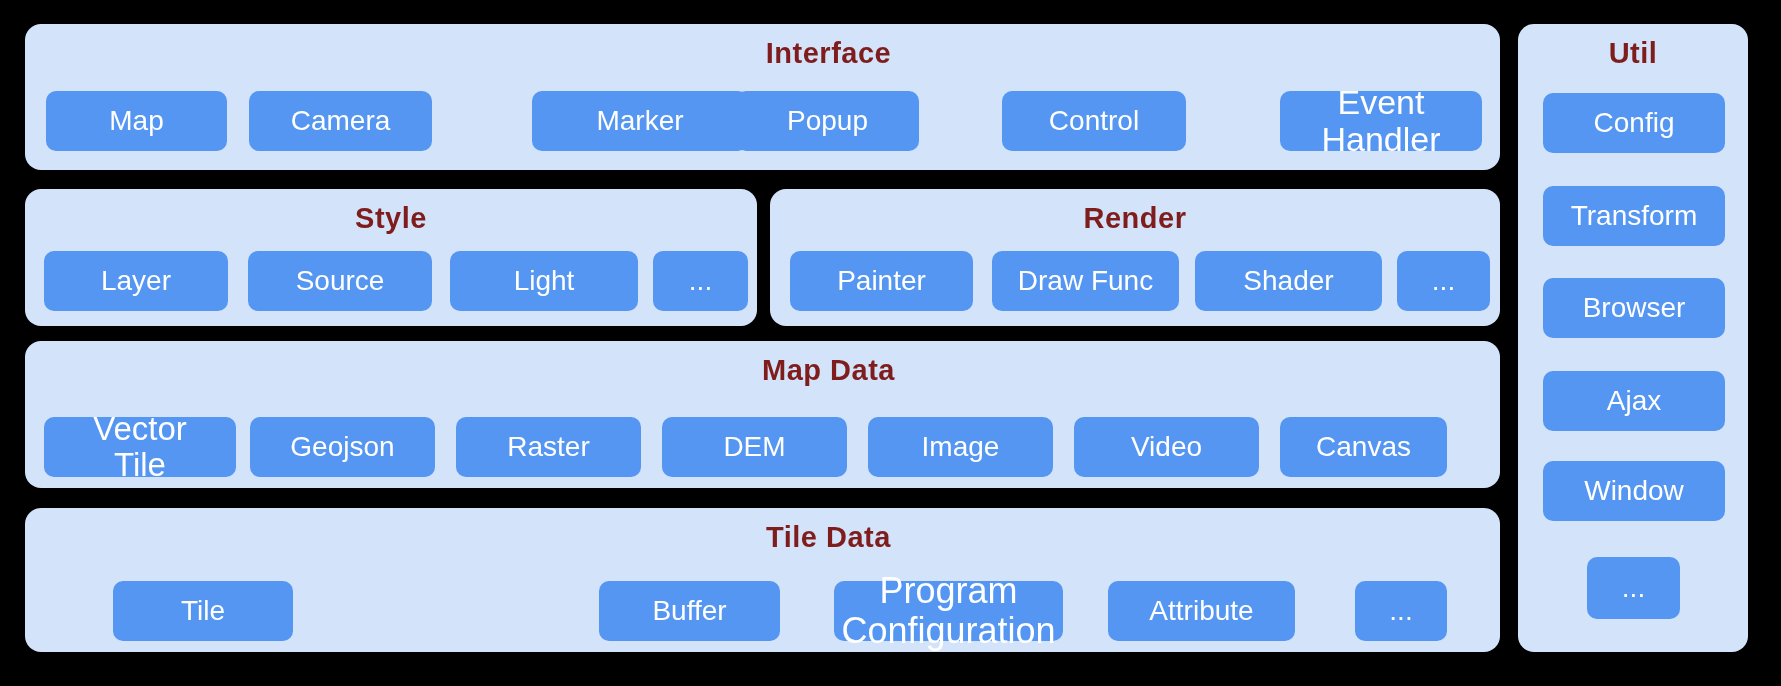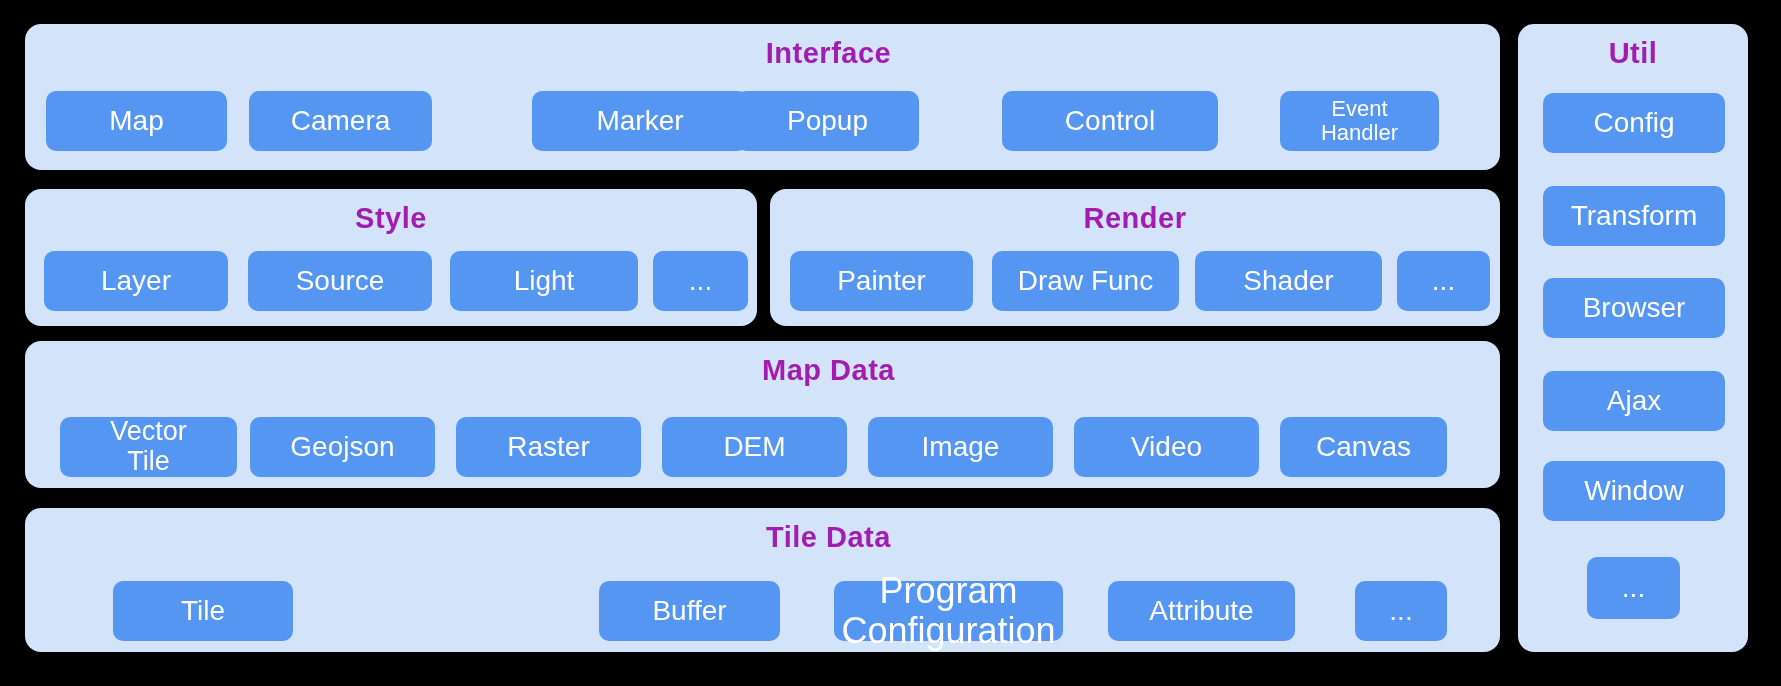--- a/index.html
+++ b/index.html
@@ -5,42 +5,42 @@
   html,body{margin:0;padding:0;background:#000;}
   .canvas{
     position:relative;width:1781px;height:686px;background:#000;overflow:hidden;
     font-family:"Liberation Sans","DejaVu Sans",sans-serif;
   }
   .panel{
     position:absolute;background:#d3e3fa;border-radius:16px;
   }
   .panel-title{
     position:absolute;left:0;right:0;top:13px;text-align:center;
-    color:#a21caf;font-size:29px;font-weight:600;letter-spacing:0.5px;
+    color:#7f1d1d;font-size:29px;font-weight:600;letter-spacing:0.5px;
   }
   .panel-title.shifted{transform:translateX(66px);}
   .block{
     position:absolute;height:60px;background:#5496f1;border-radius:10px;
     color:#ffffff;font-size:28px;display:flex;align-items:center;justify-content:center;
     text-align:center;line-height:1.1;white-space:pre-line;
   }
 </style>
 </head>
 <body>
 
 <div class="canvas">
 
   <section class="panel" style="left:25px;top:24px;width:1475px;height:146px">
     <div class="panel-title shifted">Interface</div>
     <div class="block" style="left:21px;top:67px;width:181px">Map</div>
     <div class="block" style="left:224px;top:67px;width:183px">Camera</div>
     <div class="block" style="left:507px;top:67px;width:216px">Marker</div>
     <div class="block" style="left:711px;top:67px;width:183px">Popup</div>
-    <div class="block" style="left:977px;top:67px;width:216px">Control</div>
-    <div class="block" style="left:1255px;top:67px;width:159px;font-size:22px">Event
+    <div class="block" style="left:977px;top:67px;width:184px">Control</div>
+    <div class="block" style="left:1255px;top:67px;width:202px;font-size:34px">Event
 Handler</div>
   </section>
 
   <section class="panel" style="left:25px;top:189px;width:732px;height:137px">
     <div class="panel-title">Style</div>
     <div class="block" style="left:19px;top:62px;width:184px">Layer</div>
     <div class="block" style="left:223px;top:62px;width:184px">Source</div>
     <div class="block" style="left:425px;top:62px;width:188px">Light</div>
     <div class="block" style="left:628px;top:62px;width:95px">...</div>
   </section>
@@ -48,21 +48,21 @@
   <section class="panel" style="left:770px;top:189px;width:730px;height:137px">
     <div class="panel-title">Render</div>
     <div class="block" style="left:20px;top:62px;width:183px">Painter</div>
     <div class="block" style="left:222px;top:62px;width:187px">Draw Func</div>
     <div class="block" style="left:425px;top:62px;width:187px">Shader</div>
     <div class="block" style="left:627px;top:62px;width:93px">...</div>
   </section>
 
   <section class="panel" style="left:25px;top:341px;width:1475px;height:147px">
     <div class="panel-title shifted">Map Data</div>
-    <div class="block" style="left:35px;top:76px;width:177px;font-size:27px">Vector
+    <div class="block" style="left:19px;top:76px;width:192px;font-size:33px">Vector
 Tile</div>
     <div class="block" style="left:225px;top:76px;width:185px">Geojson</div>
     <div class="block" style="left:431px;top:76px;width:185px">Raster</div>
     <div class="block" style="left:637px;top:76px;width:185px">DEM</div>
     <div class="block" style="left:843px;top:76px;width:185px">Image</div>
     <div class="block" style="left:1049px;top:76px;width:185px">Video</div>
     <div class="block" style="left:1255px;top:76px;width:167px">Canvas</div>
   </section>
 
   <section class="panel" style="left:25px;top:508px;width:1475px;height:144px">

